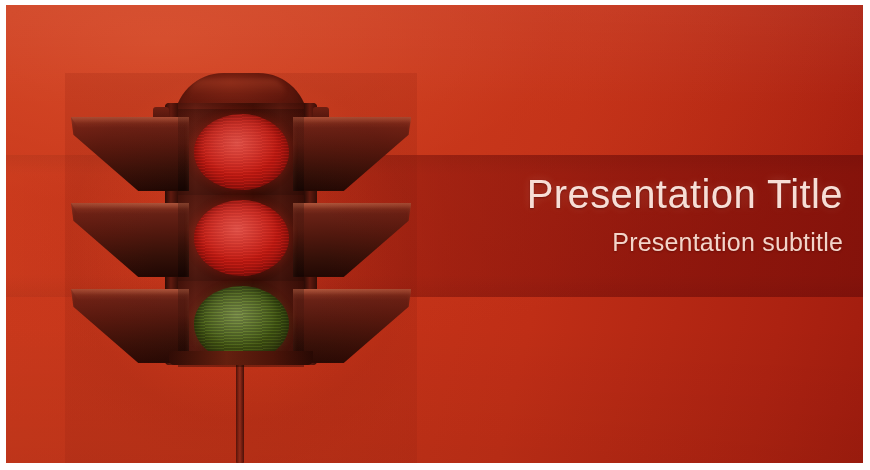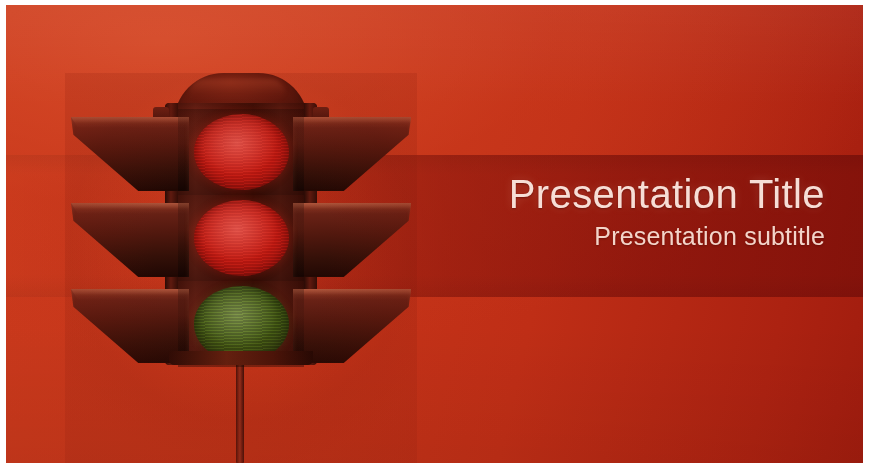--- a/index.html
+++ b/index.html
@@ -278,37 +278,37 @@
     left: 0; top: 0;
     width: 352px; height: 390px;
     pointer-events: none;
     background: radial-gradient(ellipse 62% 58% at 50% 44%,
                 rgba(0,0,0,0.0) 40%, rgba(120,22,10,0.16) 78%, rgba(150,34,16,0.22) 100%);
   }
 
   
   #title-block {
     position: absolute;
-    right: 38px;
+    right: 20px;
     top: 166px;
     width: 520px;
     text-align: right;
   }
   #presentation-title {
     font-family: "Liberation Sans", sans-serif;
     font-size: 40px;
     font-weight: 400;
     line-height: 46px;
     letter-spacing: 0.4px;
     color: #f7ded6;
     text-shadow: 0 1px 2px rgba(80,8,4,0.55), 0 0 10px rgba(255,210,190,0.18);
     white-space: nowrap;
   }
   #presentation-subtitle {
-    margin-top: 4px;
+    margin-top: 10px;
     font-family: "Liberation Sans", sans-serif;
     font-size: 25px;
     font-weight: 400;
     line-height: 30px;
     letter-spacing: 0.2px;
     color: #f3d4c9;
     text-shadow: 0 1px 2px rgba(80,8,4,0.5);
     white-space: nowrap;
   }
 </style>

